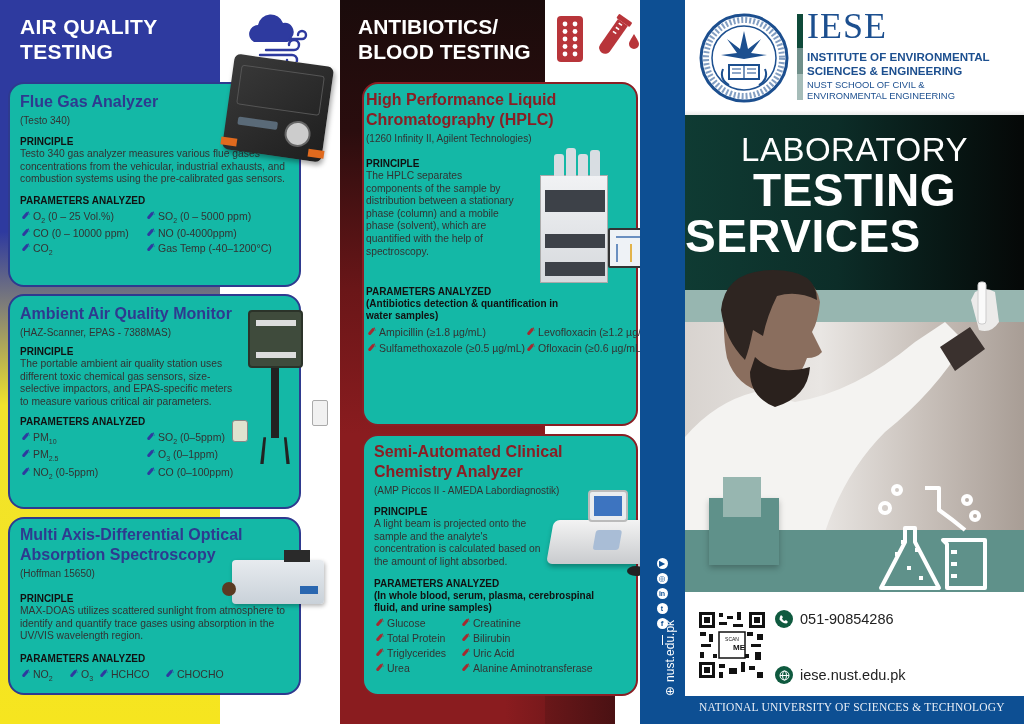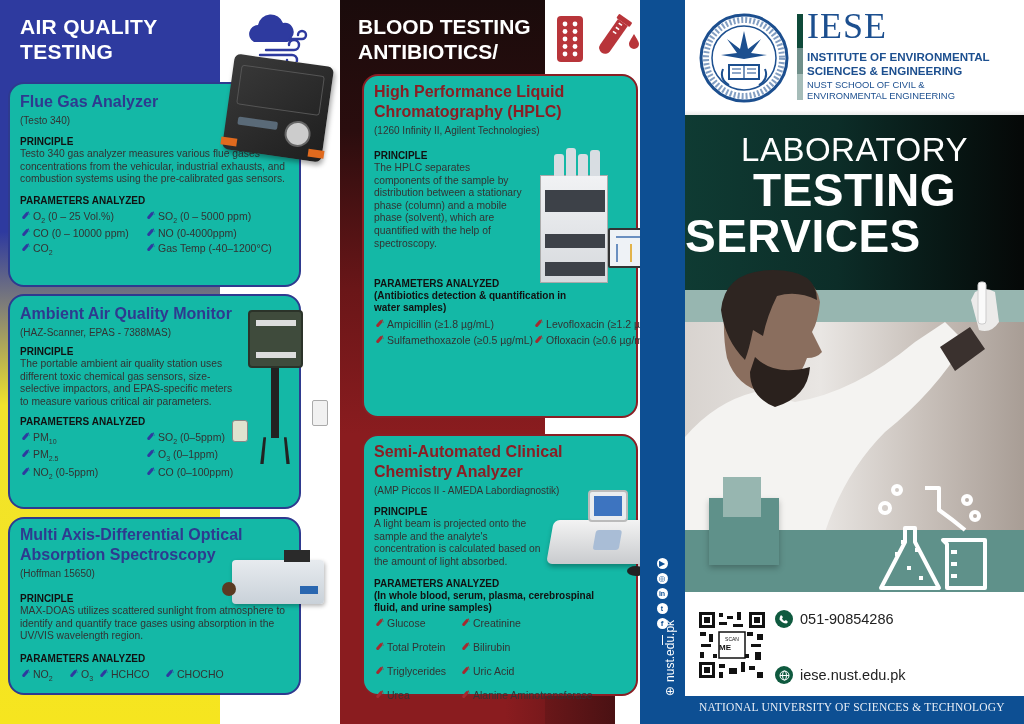--- a/index.html
+++ b/index.html
@@ -286,22 +286,22 @@
 
 <section id="p2" class="abs">
   <div class="abs bg"></div>
   <div class="abs" style="left:205px;top:0;width:95px;height:80px;background:#fff"></div>
   <div class="abs" style="left:275px;top:0;width:25px;height:724px;background:#fff"></div>
   <div class="abs" style="left:205px;top:80px;width:70px;height:644px;background:#fff"></div>
   <div class="abs" style="left:0;top:460px;width:275px;height:264px;background:linear-gradient(90deg,#8a1c1f 0%,#8a1c1f 60%,#5a1416 100%)"></div>
   <div class="abs" style="left:205px;top:600px;width:70px;height:124px;background:linear-gradient(90deg,#6a1719,#4a1113)"></div>
 
   <div class="abs title">
+    <div>ANTIBIOTICS/</div>
     <div>BLOOD TESTING</div>
-    <div>ANTIBIOTICS/</div>
   </div>
   <svg class="abs" style="left:216px;top:15px" width="28" height="48" viewBox="0 0 28 48">
     <rect x="1" y="1" width="26" height="46" rx="4" fill="#b8353a"></rect>
     <g fill="#fff">
       <circle cx="9" cy="9" r="2.4"></circle>
         <circle cx="19" cy="9" r="2.4"></circle>
       <circle cx="9" cy="16.5" r="2.4"></circle>
         <circle cx="19" cy="16.5" r="2.4"></circle>
       <circle cx="9" cy="24" r="2.4"></circle>
         <circle cx="19" cy="24" r="2.4"></circle>
@@ -313,21 +313,21 @@
   </svg>
   <svg class="abs" style="left:250px;top:12px" width="50" height="52" viewBox="0 0 50 52">
     <g transform="rotate(35 22 26)">
       <rect x="14" y="2" width="16" height="5" rx="1" fill="#b8353a"></rect>
       <path d="M16 7 H28 V38 a6 6 0 0 1-12 0 Z" fill="#b8353a"></path>
       <path d="M19 10 h4 M19 15 h4 M19 20 h4" stroke="#fff" stroke-width="1.6"></path>
     </g>
     <path d="M44 22 c3 5 5 8 5 10 a5 5 0 0 1-10 0 c0-2 2-5 5-10z" fill="#b8353a"></path>
   </svg>
 
-  <div class="card red" style="left:22px;top:74px;width:276px;height:344px;padding:6px 10px">
+  <div class="card red" style="left:22px;top:82px;width:276px;height:344px;padding:6px 2px">
     <h2><span>High Performance Liquid</span><br><span>Chromatography (HPLC)</span></h2>
     <div class="model">(1260 Infinity II, Agilent Technologies)</div>
     <div class="lbl" style="margin-top:14px">PRINCIPLE</div>
     <div class="txt" style="width:150px">The HPLC separates components of the sample by distribution between a stationary phase (column) and a mobile phase (solvent), which are quantified with the help of spectroscopy.</div>
     <div class="lbl" style="margin-top:28px">PARAMETERS ANALYZED</div>
     <div class="lbl" style="margin-top:0;width:200px">(Antibiotics detection &amp; quantification in water samples)</div>
     <div class="params" style="grid-template-columns:1fr 1fr;row-gap:4px;margin-top:4px">
         <div class="it">
           <svg class="ic" viewBox="0 0 10 10">
             <g transform="rotate(40 5 5)">
@@ -388,21 +388,21 @@
     <div class="abs" style="left:20px;top:14px;width:2px;height:18px;background:#e2b34a"></div>
   </div>
 
   <div class="card red" style="left:22px;top:434px;width:276px;height:262px;padding:6px 10px">
     <h2><span>Semi-Automated Clinical</span><br><span>Chemistry Analyzer</span></h2>
     <div class="model">(AMP Piccos II - AMEDA Labordiagnostik)</div>
     <div class="lbl" style="margin-top:10px">PRINCIPLE</div>
     <div class="txt" style="width:170px">A light beam is projected onto the sample and the analyte's concentration is calculated based on the amount of light absorbed.</div>
     <div class="lbl" style="margin-top:10px">PARAMETERS ANALYZED</div>
     <div class="lbl" style="margin-top:0;width:245px">(In whole blood, serum, plasma, cerebrospinal fluid, and urine samples)</div>
-    <div class="params" style="grid-template-columns:86px 160px;row-gap:12px;">
+    <div class="params" style="grid-template-columns:86px 160px;row-gap:3px;">
         <div class="it">
           <svg class="ic" viewBox="0 0 10 10">
             <g transform="rotate(40 5 5)">
               <rect x="3.5" y="0.5" width="3" height="8" rx="1.5" fill="#a52a30"></rect>
             </g>
             <circle cx="8.3" cy="1.2" r="0.8" fill="#a52a30"></circle>
             <circle cx="9.2" cy="3" r="0.6" fill="#a52a30"></circle>
           </svg>
           <span>Glucose</span>
         </div>
@@ -604,21 +604,21 @@
         <rect x="44" y="52" width="4" height="10"></rect>
           <rect x="52" y="56" width="6" height="4"></rect>
           <rect x="60" y="62" width="6" height="6"></rect>
         <rect x="22" y="62" width="4" height="6"></rect>
           <rect x="16" y="44" width="4" height="4"></rect>
           <rect x="48" y="44" width="4" height="4"></rect>
         </g>
       <rect x="22" y="22" width="26" height="26" fill="#fff" stroke="#111" stroke-width="1.5"></rect>
     </svg>
     <div class="abs" style="left:22px;top:26px;width:26px;text-align:center;font-size:5px;line-height:6px;color:#111">SCAN</div>
-    <div class="abs" style="left:22px;top:33px;width:26px;text-align:left;font-size:8px;line-height:9px;color:#111;font-weight:700">ME</div>
+    <div class="abs" style="left:22px;top:33px;width:26px;text-align:right;font-size:8px;line-height:9px;color:#111;font-weight:700">ME</div>
   </div>
 
   <div class="contact" style="top:610px">
     <span class="cic">
         <svg width="10" height="10" viewBox="0 0 10 10">
           <path d="M2 1 l2 2 l-1 1.5 q1 2 2.5 2.5 l1.5-1 l2 2 l-1.5 1.5 q-4 0-7-4 q-0.5-2 1.5-4.5z" fill="#fff"></path>
         </svg>
       </span>
     <span>051-90854286</span>
   </div>

